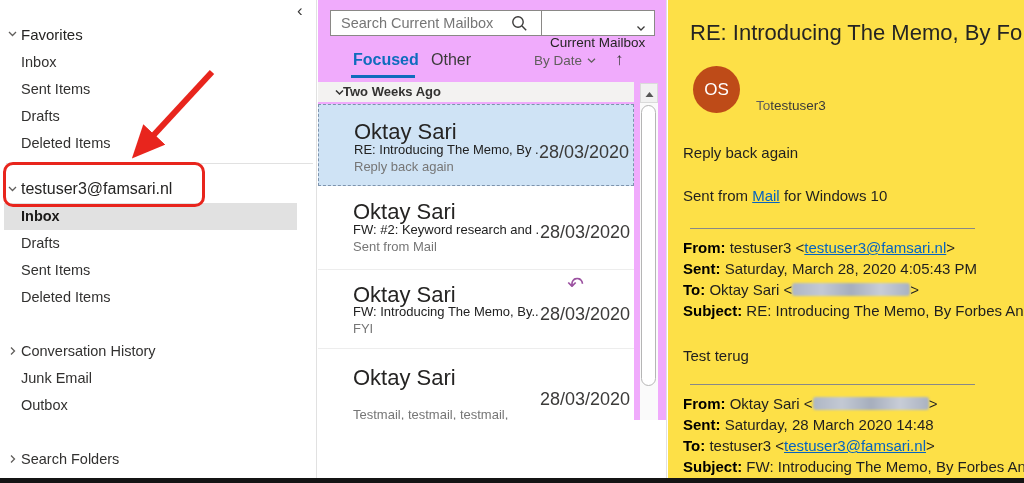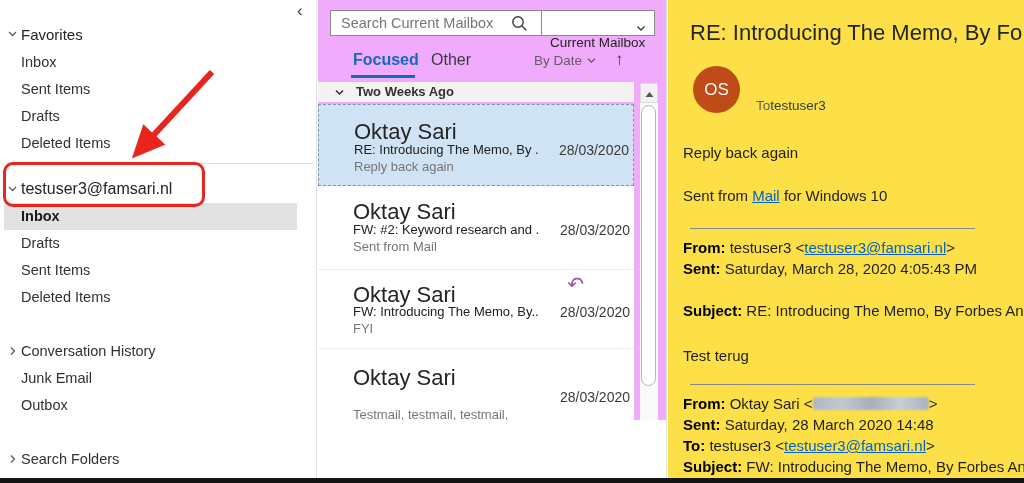--- a/index.html
+++ b/index.html
@@ -33,26 +33,26 @@
   .search-div { position:absolute; left:210px; top:0; width:1px; height:24px; background:#8a8886; }
   .scope { position:absolute; left:219px; top:0; height:24px; line-height:24px; font-size:13.5px; color:#252423; cursor:pointer;margin-top:20px; }
   .scope-caret { position:absolute; left:305px; top:8px; }
   .tab { position:absolute; top:51px; font-size:16px; cursor:pointer; }
   #tab-focused { left:35px; color:var(--accent-blue,#0f6cbd); font-weight:bold; }
   #tab-focused::after { content:""; position:absolute; left:-2px; top:24px; width:64px; height:3px; background:var(--accent-blue,#0f6cbd); }
   #tab-other { left:113px; color:#3b3a39; }
   #sort-by { position:absolute; left:216px; top:53px; font-size:13.5px; color:#605e5c; cursor:pointer; }
   #sort-by .chev { display:inline-block; vertical-align:-1px; margin-left:4px; }
   #sort-dir { position:absolute; left:297px; top:50px; font-size:17px; color:#3b3a39; cursor:pointer; }
-  .group-hdr { position:absolute; left:0; width:316px; height:20px; background:#f3f2f1; font-size:13px; font-weight:bold; color:#323130; line-height:20px; padding-left:38px; cursor:pointer; }
+  .group-hdr { position:absolute; left:0; width:316px; height:20px; background:#f3f2f1; font-size:13px; font-weight:bold; color:#323130; line-height:20px; padding-left:25px; cursor:pointer; }
   .group-hdr .chev { position:absolute; left:16px; top:5px; }
   .mail { position:absolute; left:0; width:316px; background:#fff; border-bottom:1px solid #ededed; cursor:pointer; }
   .mail .sender { position:absolute; left:35px; font-size:22px; color:#252423; }
   .mail .subj { position:absolute; left:35px; font-size:13px; color:#212121; max-width:185px; white-space:nowrap; overflow:hidden; }
-  .mail .date { position:absolute; right:4px; font-size:14px; color:#3b3a39; }
+  .mail .date { position:absolute; right:4px; font-size:18px; color:#3b3a39; }
   .mail .preview { position:absolute; left:35px; font-size:13px; color:#767676; white-space:nowrap; }
   #mail-0 { top:104px; height:82px; background:var(--selected-email-bg,#cfe3f5); border:1px dashed #7d93ad; }
   #mail-1 { top:186px; height:84px; }
   #mail-2 { top:270px; height:79px; }
   #mail-3 { top:349px; height:84px; }
   #mail-4 { top:456px; height:22px; border-bottom:0; }
   .reply-ic { position:absolute; right:50px; top:2px; font-size:20px; color:var(--reply-purple,#9b51a0); }
   .lock-ic { position:absolute; right:42px; top:8px; }
   
   #scrollbar { position:absolute; left:322px; top:83px; width:18px; height:395px; background:#fafafa; }
@@ -255,20 +255,23 @@
     </div>
 
     <div class="hline" style="top:228px"></div>
 
     <div class="bodyline" style="top:239px">
       <b>From:</b><span> testuser3 &lt;</span><a class="mail-link">testuser3@famsari.nl</a><span>&gt;</span>
     </div>
     <div class="bodyline" style="top:260px">
       <b>Sent:</b><span> Saturday, March 28, 2020 4:05:43 PM</span>
     </div>
+    <div class="bodyline" style="top:281px">
+      <b>To:</b><span> Oktay Sari &lt;</span><span class="redact" style="width:118px"></span><span>&gt;</span>
+    </div>
     <div class="bodyline" style="top:302px">
       <b>Subject:</b><span> RE: Introducing The Memo, By Forbes And</span>
     </div>
 
     <div class="bodyline" style="top:347px">Test terug</div>
 
     <div class="hline" style="top:384px"></div>
 
     <div class="bodyline" style="top:395px">
       <b>From:</b><span> Oktay Sari &lt;</span><span class="redact" style="width:116px"></span><span>&gt;</span>

